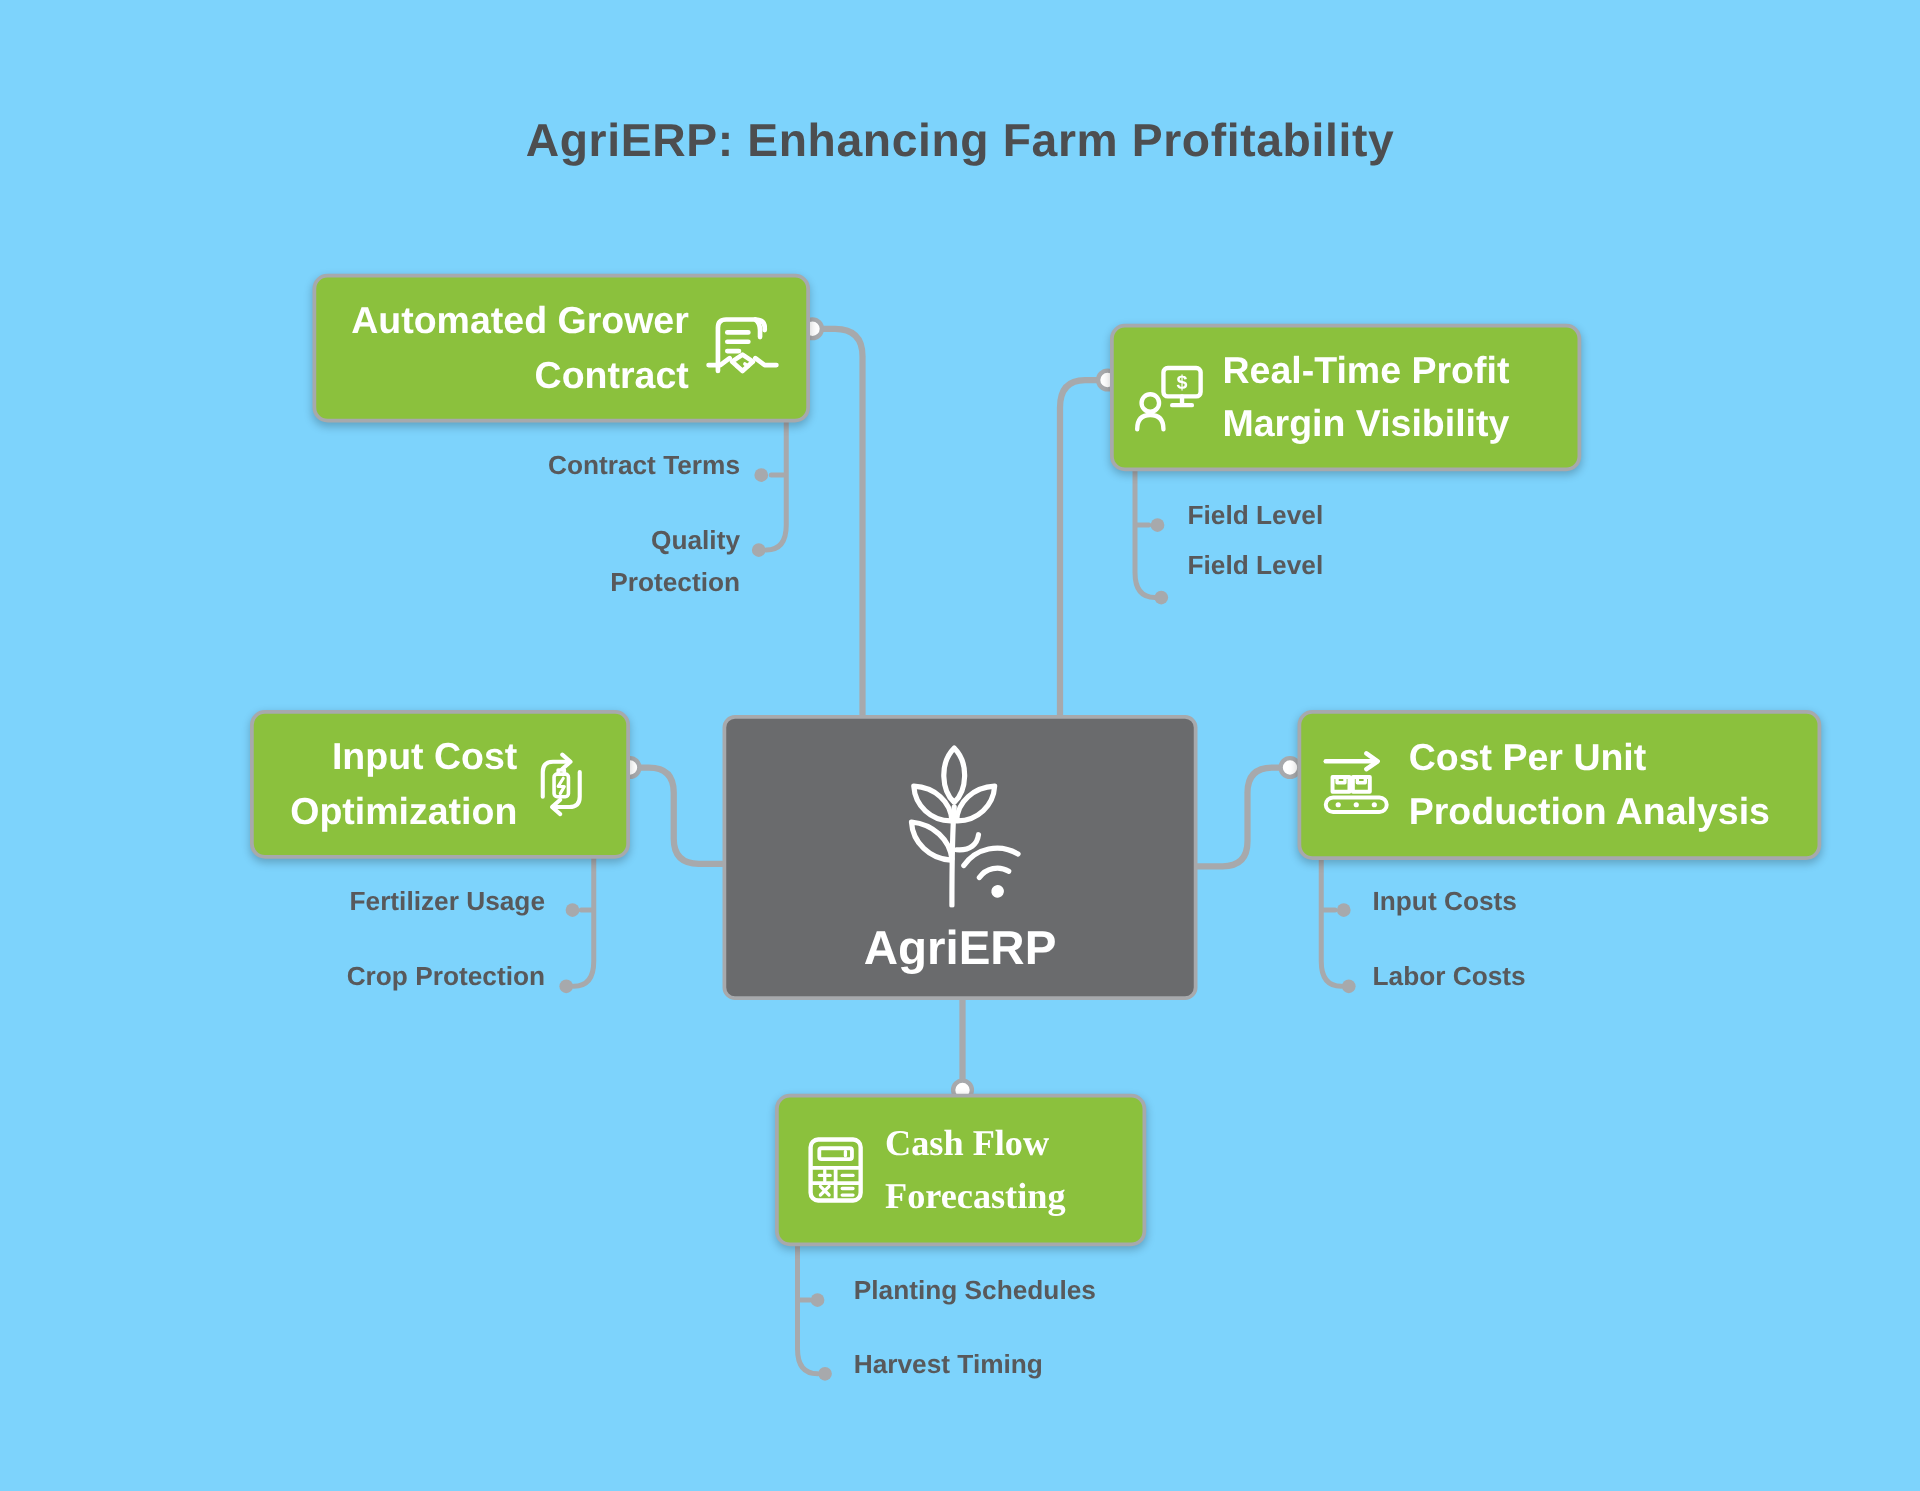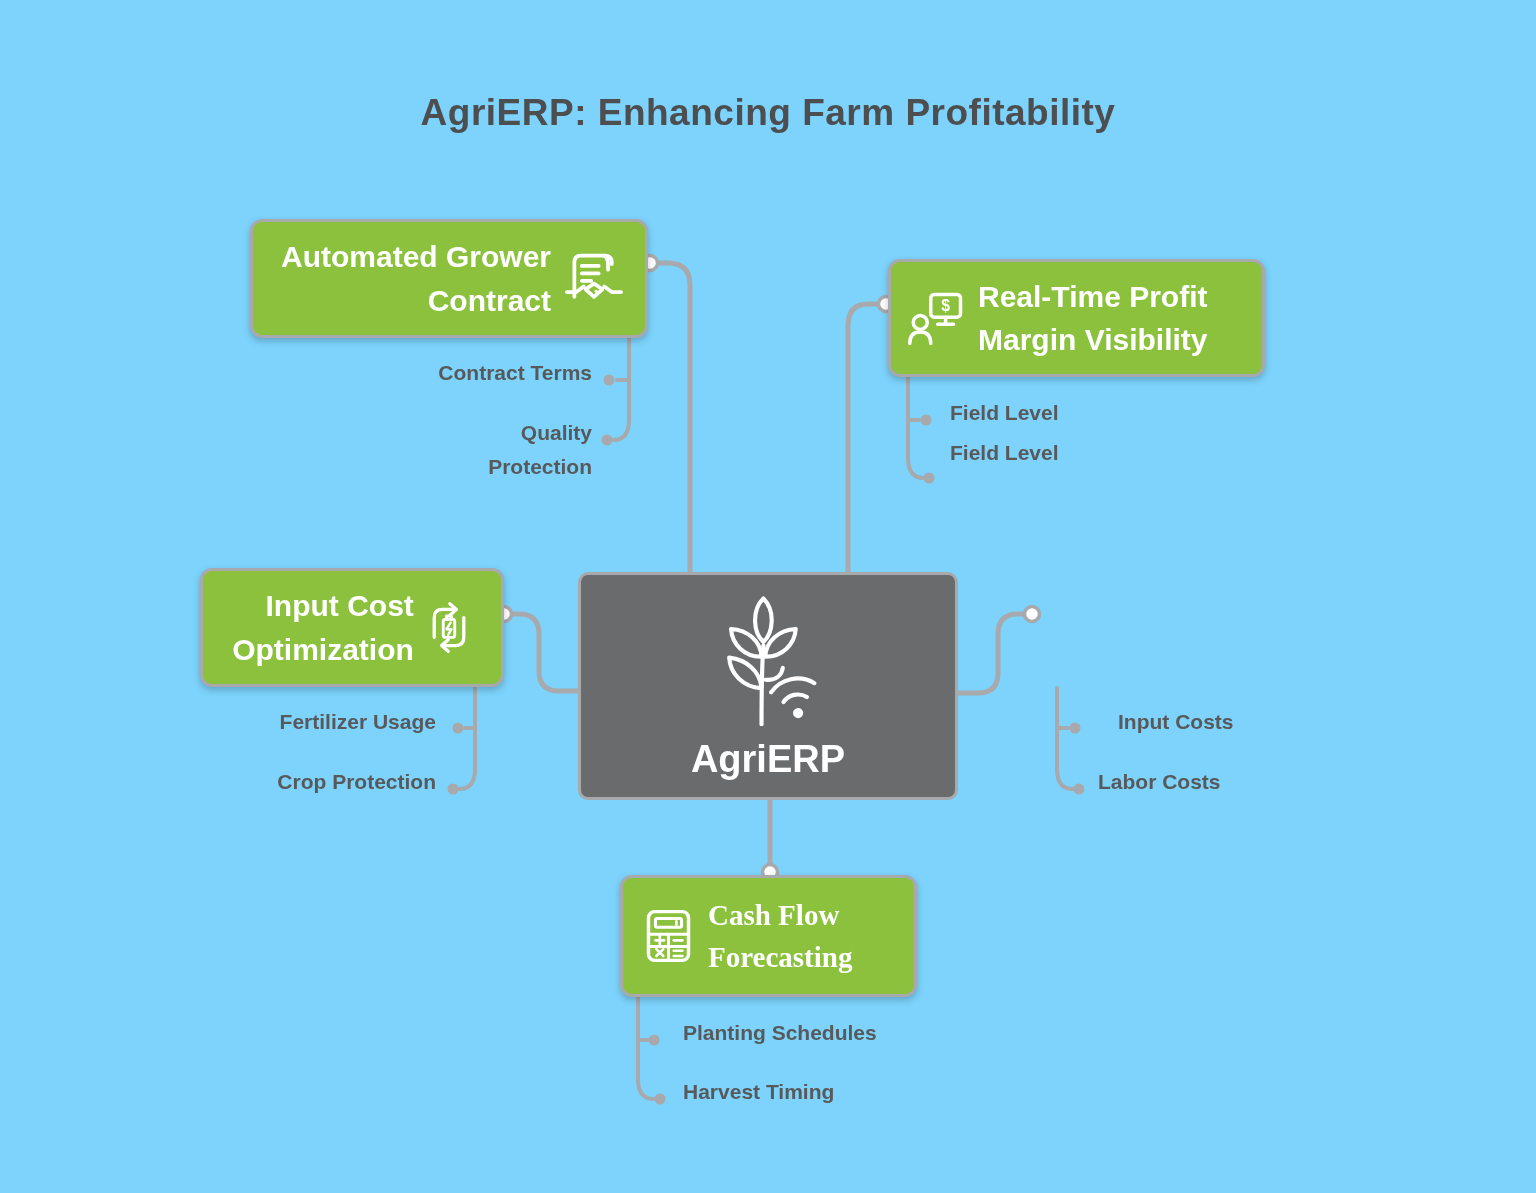--- a/index.html
+++ b/index.html
@@ -109,20 +109,38 @@
       <path d="M10 44 V20 Q10 10 20 10 H33"></path>
       <path d="M29 3 L37 10 L29 17"></path>
       <path d="M46 20 V44 Q46 54 36 54 H23"></path>
       <path d="M27 47 L19 54 L27 61"></path>
       <rect x="21" y="22" width="14" height="22" rx="3" stroke-width="3.5"></rect>
       <path d="M25 22 V18 H31 V22" stroke-width="3.5"></path>
       <path d="M30 26 L25 34 H31 L27 41" stroke-width="3"></path>
     </svg>
   </div>
 
+  <div class="node" style="left:1038px;top:568px;width:419px;height:120px;padding:0 10px 0 16px;gap:14px;">
+    <svg class="icon" width="56" height="56" viewBox="0 0 62 62" fill="none" stroke="#fff" stroke-width="4" stroke-linecap="round" stroke-linejoin="round">
+      <path d="M4 10 H46"></path>
+      <path d="M40 3 L50 10 L40 17"></path>
+      <rect x="10" y="24" width="15" height="13" stroke-width="3.5"></rect>
+      <path d="M14 24 v5 h7 v-5" stroke-width="3"></path>
+      <rect x="28" y="24" width="15" height="13" stroke-width="3.5"></rect>
+      <path d="M32 24 v5 h7 v-5" stroke-width="3"></path>
+      <rect x="4" y="42" width="54" height="13" rx="6.5" stroke-width="3.5"></rect>
+      <g fill="#fff" stroke="none">
+        <circle cx="15" cy="48.5" r="2.3"></circle>
+          <circle cx="31" cy="48.5" r="2.3"></circle>
+          <circle cx="47" cy="48.5" r="2.3"></circle>
+      </g>
+    </svg>
+    <div class="node-label">Cost Per Unit
+Production Analysis</div>
+  </div>
 
   <div class="node" style="left:620px;top:875px;width:297px;height:122px;padding:0 10px 0 22px;gap:16px;">
     <svg class="icon" width="47" height="56" viewBox="0 0 54 64" fill="none" stroke="#fff" stroke-width="4" stroke-linecap="round" stroke-linejoin="round">
       <rect x="4" y="4" width="46" height="56" rx="7"></rect>
       <rect x="12" y="12" width="30" height="10" rx="2" stroke-width="3.5"></rect>
       <path d="M36 15 V19" stroke-width="3"></path>
       <path d="M6 30 H48 M27 30 V58 M6 44 H48" stroke-width="3.5"></path>
       <path d="M12 37 H22 M17 32 V42" stroke-width="3"></path>
       <path d="M33 37 H43" stroke-width="3"></path>
       <path d="M13 47 L21 55 M21 47 L13 55" stroke-width="3"></path>
@@ -152,19 +170,19 @@
   <div class="sub align-r" style="left:292px;top:356px;width:300px;">Contract Terms</div>
   <div class="sub align-r" style="left:342px;top:416px;width:250px;">Quality
 Protection</div>
 
   <div class="sub" style="left:950px;top:396px;">Field Level</div>
   <div class="sub" style="left:950px;top:436px;">Field Level</div>
 
   <div class="sub align-r" style="left:136px;top:765px;width:300px;">Crop Protection</div>
   <div class="sub align-r" style="left:136px;top:705px;width:300px;">Fertilizer Usage</div>
 
-  <div class="sub" style="left:1098px;top:705px;margin-left:20px;">Input Costs</div>
+  <div class="sub" style="left:1098px;top:705px;">Input Costs</div>
   <div class="sub" style="left:1098px;top:765px;">Labor Costs</div>
 
   <div class="sub" style="left:683px;top:1016px;">Planting Schedules</div>
   <div class="sub" style="left:683px;top:1075px;">Harvest Timing</div>
 
 </div>
 
 </body></html>

